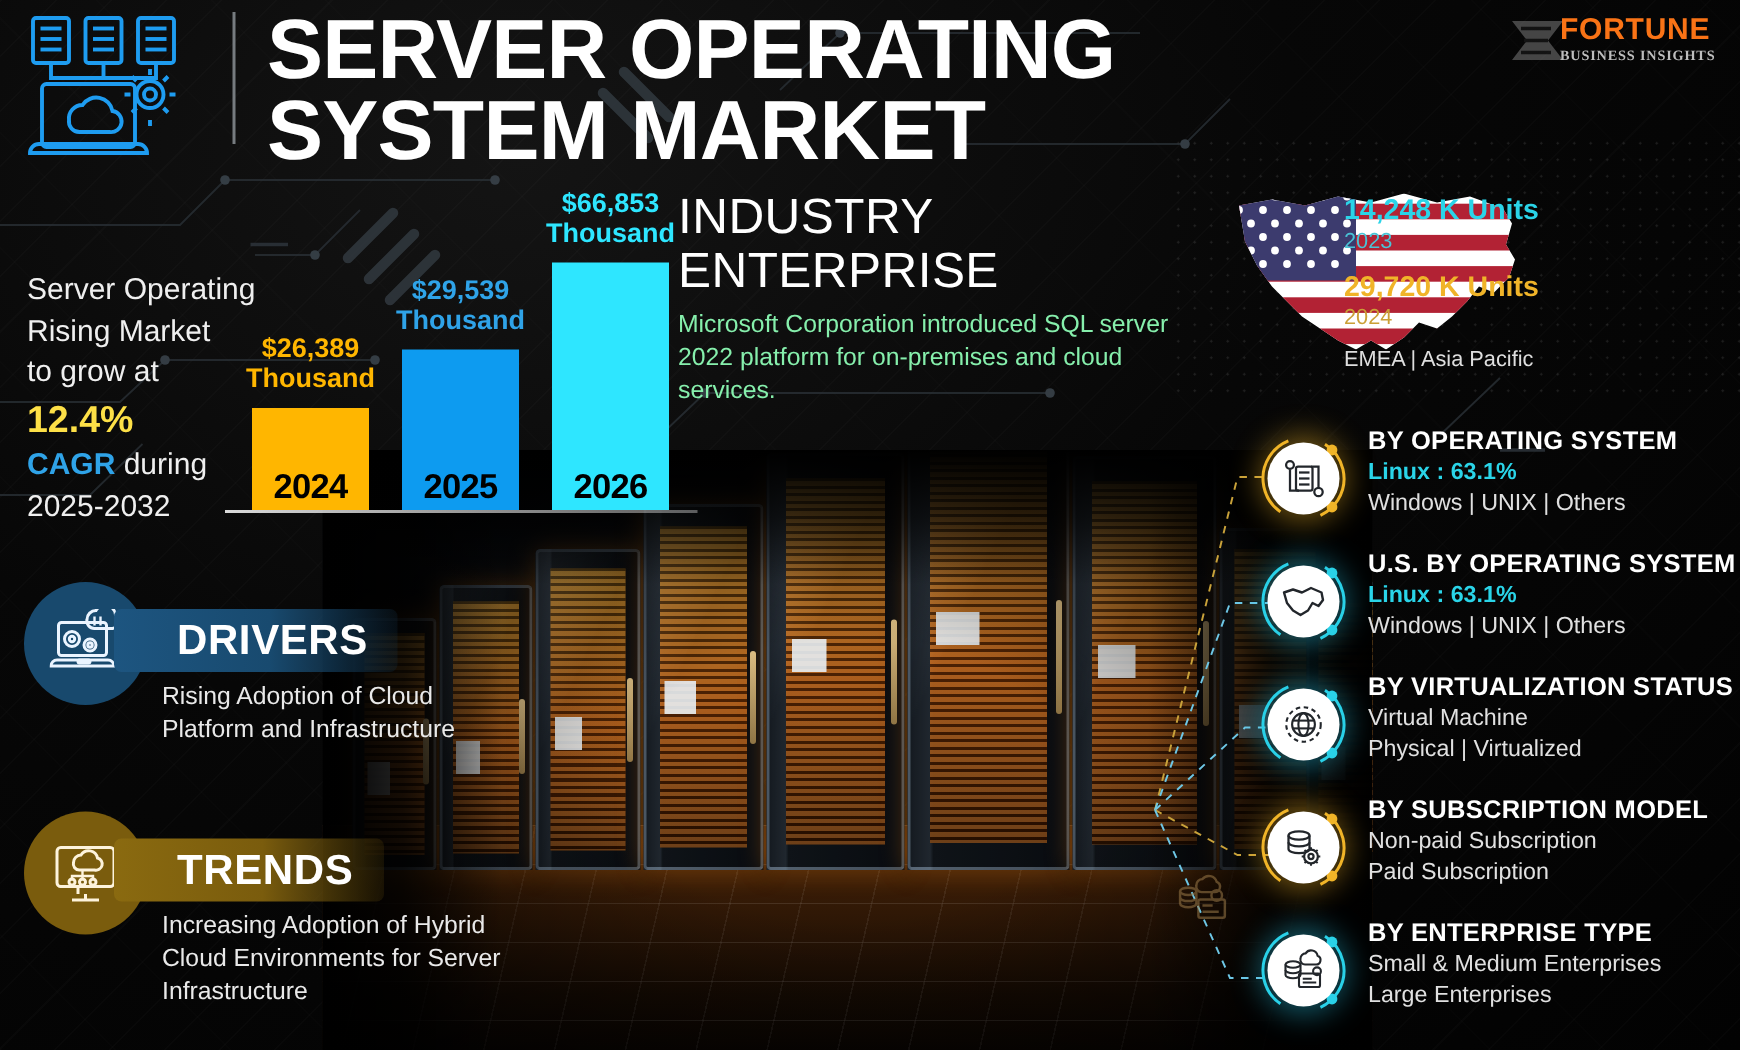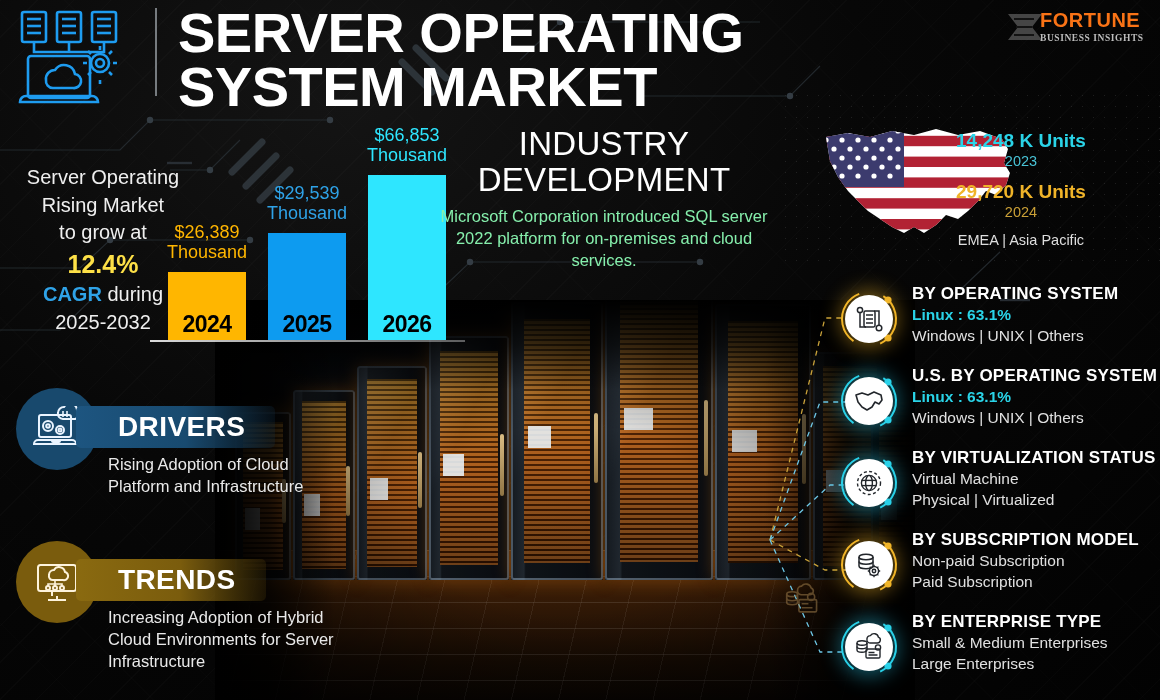--- a/index.html
+++ b/index.html
@@ -61,56 +61,56 @@
   .title { position:absolute; left:178px; top:6px; width:760px;
       font-size:56px; line-height:.97; font-weight:bold; letter-spacing:-.5px;
       color:#fff; text-transform:uppercase; }
   .fbi-logo { position:absolute; right:8px; top:8px; width:150px; height:42px; opacity:.62; }
   .fbi-text { position:absolute; right:8px; top:10px; width:112px; text-align:left; }
   .fbi-top { font-size:20px; font-weight:bold; letter-spacing:.5px; color:#f97316; line-height:1; }
   .fbi-sub { font-size:9.5px; font-weight:bold; letter-spacing:.55px; color:#bdbdbd;
       font-family:"Liberation Serif", serif; margin-top:3px; }
 
   
-  .cagr { position:absolute; left:18px; top:164px; width:170px;
-      font-size:20px; line-height:1.38; color:#efefef;text-align:center; }
+  .cagr { position:absolute; left:18px; top:180px; width:170px;
+      font-size:20px; line-height:1.38; color:#efefef; }
   .cagr .hl { color:#2fa3e8; font-weight:bold; }
   .cagr .big { color:#fde047; font-weight:bold; font-size:25px; }
 
   
   .chart { position:absolute; left:150px; top:140px; width:320px; height:210px; }
   .chart .axis { position:absolute; left:0; bottom:8px; width:315px; height:2px;
       background:linear-gradient(to right, rgba(255,255,255,.85), rgba(255,255,255,.35)); }
   .bar { position:absolute; bottom:10px; }
   .bar .lbl { position:absolute; bottom:2px; left:0; width:100%; text-align:center;
       font-size:23px; font-weight:bold; color:#000; letter-spacing:-.5px; }
   .bar .val { position:absolute; left:-24px; width:calc(100% + 48px); text-align:center;
-      font-size:18px; font-weight:normal; line-height:1.12; }
-
-  
-  .ind { position:absolute; left:424px; top:126px; width:360px; text-align:center; }
+      font-size:18px; font-weight:bold; line-height:1.12; }
+
+  
+  .ind { position:absolute; left:452px; top:126px; width:360px; }
   .ind h2 { font-size:33px; font-weight:normal; line-height:1.08; letter-spacing:.3px; color:#fff; }
   .ind p { margin-top:9px; font-size:16.5px; line-height:1.33; color:#86efac; }
 
   
   .am-title { position:absolute; right:14px; top:84px; font-size:44px; font-weight:bold;
       letter-spacing:-.5px; color:#fff; }
   .us-map { position:absolute; left:818px; top:115px; width:200px; height:135px; }
-  .am-stats { position:absolute; right:14px; top:130px; width:250px; text-align:center; }
+  .am-stats { position:absolute; right:14px; top:130px; width:250px; text-align:left; }
   .am-stats .v1 { font-size:19px; font-weight:bold; color:#2ad4e8; }
   .am-stats .y1 { font-size:14.5px; color:#49c3d6; margin-top:1px; }
   .am-stats .v2 { font-size:19px; font-weight:bold; color:#f0b429; margin-top:12px; }
   .am-stats .y2 { font-size:14.5px; color:#caa037; margin-top:1px; }
   .am-stats .regions { font-size:14.5px; color:#dedede; margin-top:12px; }
 
   
   .dt { position:absolute; left:16px; }
   .dt .circ { position:absolute; left:0; top:0; width:82px; height:82px; border-radius:50%;
       display:flex; align-items:center; justify-content:center; }
-  .dt .band { position:absolute; left:60px; top:18px; height:42px; padding:0 30px 0 42px;
+  .dt .band { position:absolute; left:60px; top:18px; height:42px; padding:0 20px 0 42px;
       display:flex; align-items:center; border-radius:5px; }
   .dt .band span { font-size:28px; font-weight:bold; letter-spacing:.4px; color:#fff; }
   .dt .body { position:absolute; left:92px; top:66px; width:230px;
       font-size:16.5px; line-height:1.32; color:#e9e9e9; }
   #drivers .circ { background:#18496d; }
   #drivers .band { background:linear-gradient(to right,#1d5580 0%,#184a6f 55%,rgba(20,55,82,.20) 100%); }
   #trends .circ { background:#7a5c0d; }
   #trends .band { background:linear-gradient(to right,#8a6a10 0%,#7a5c0d 55%,rgba(100,76,12,.20) 100%); }
 
   
@@ -308,21 +308,21 @@
         <span>$66,853</span><br>
         <span>Thousand</span>
       </div>
       <div class="lbl">2026</div>
     </div>
   </div>
 
   <div class="ind">
     <h2>
       <span>INDUSTRY</span><br>
-      <span>DEVELOPMENT</span>
+      <span>ENTERPRISE</span>
     </h2>
     <p>Microsoft Corporation introduced SQL server 2022 platform for on-premises and cloud services.</p>
   </div>
 
   <svg class="us-map" viewBox="0 0 200 135">
     <defs>
       <clipPath id="usaClip">
         <path d="M8 22 L30 18 L52 22 L74 16 L96 20 L118 14 L140 20 L162 16 L184 24
                  L190 34 L186 48 L192 58 L188 70 L178 80 L168 76 L160 86 L150 96
                  L140 104 L128 100 L118 110 L106 118 L96 112 L86 118 L74 112 L62 104

